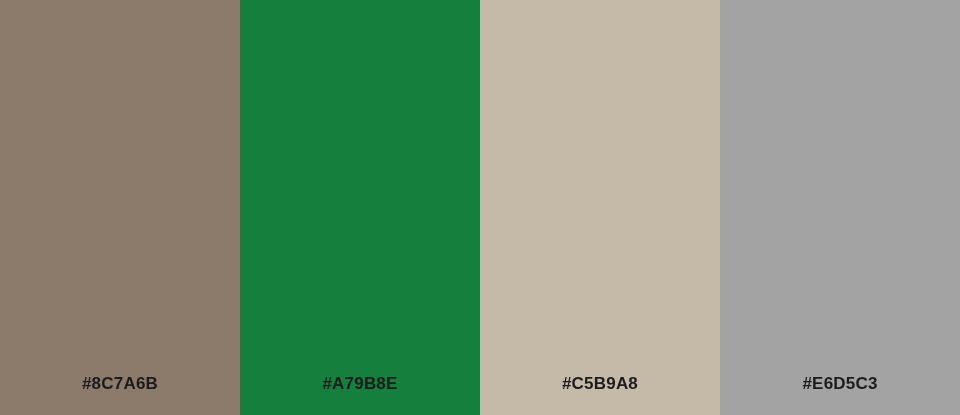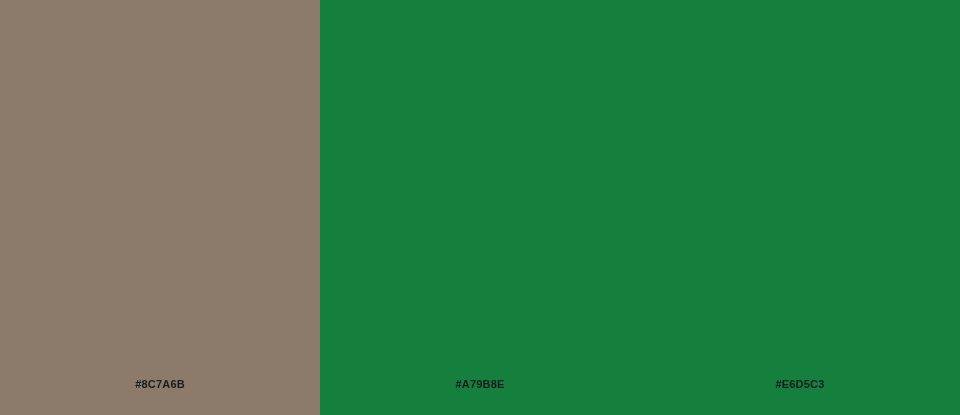--- a/index.html
+++ b/index.html
@@ -25,21 +25,21 @@
     position: relative;
     display: block;
   }
   .swatch-label {
     position: absolute;
     left: 0;
     right: 0;
     bottom: 24px;
     text-align: center;
     font-family: "Liberation Sans", sans-serif;
-    font-size: 11px;
+    font-size: 17px;
     font-weight: bold;
     letter-spacing: 0.2px;
     color: #1c1c1c;
     line-height: 14px;
     white-space: nowrap;
     user-select: none;
   }
 </style>
 </head>
 <body>
@@ -47,19 +47,22 @@
 <div id="palette" style="width: 960px; height: 415px;">
 
   <div class="swatch" style="background-color: rgb(140, 122, 107);">
     <span class="swatch-label" style="color: rgb(28, 28, 28);">#8C7A6B</span>
   </div>
 
   <div class="swatch" style="background-color: #15803d;">
     <span class="swatch-label" style="color: rgb(28, 28, 28);">#A79B8E</span>
   </div>
 
+  <div class="swatch" style="background-color: rgb(197, 185, 168);">
+    <span class="swatch-label" style="color: rgb(28, 28, 28);">#C5B9A8</span>
+  </div>
 
-  <div class="swatch" style="background-color: #15803d;">
+  <div class="swatch" style="background-color: #a3a3a3;">
     <span class="swatch-label" style="color: rgb(28, 28, 28);">#E6D5C3</span>
   </div>
 
 
 </div>
 
 </body></html>

